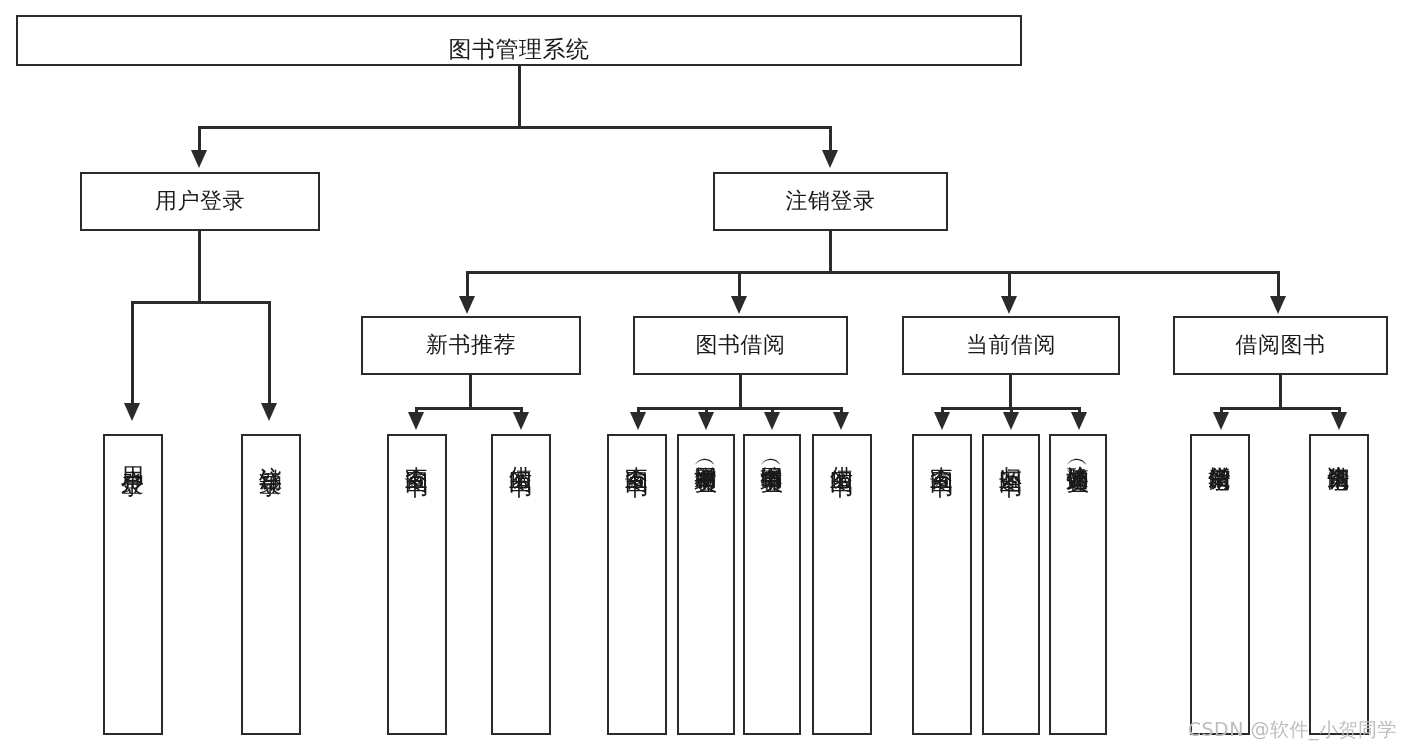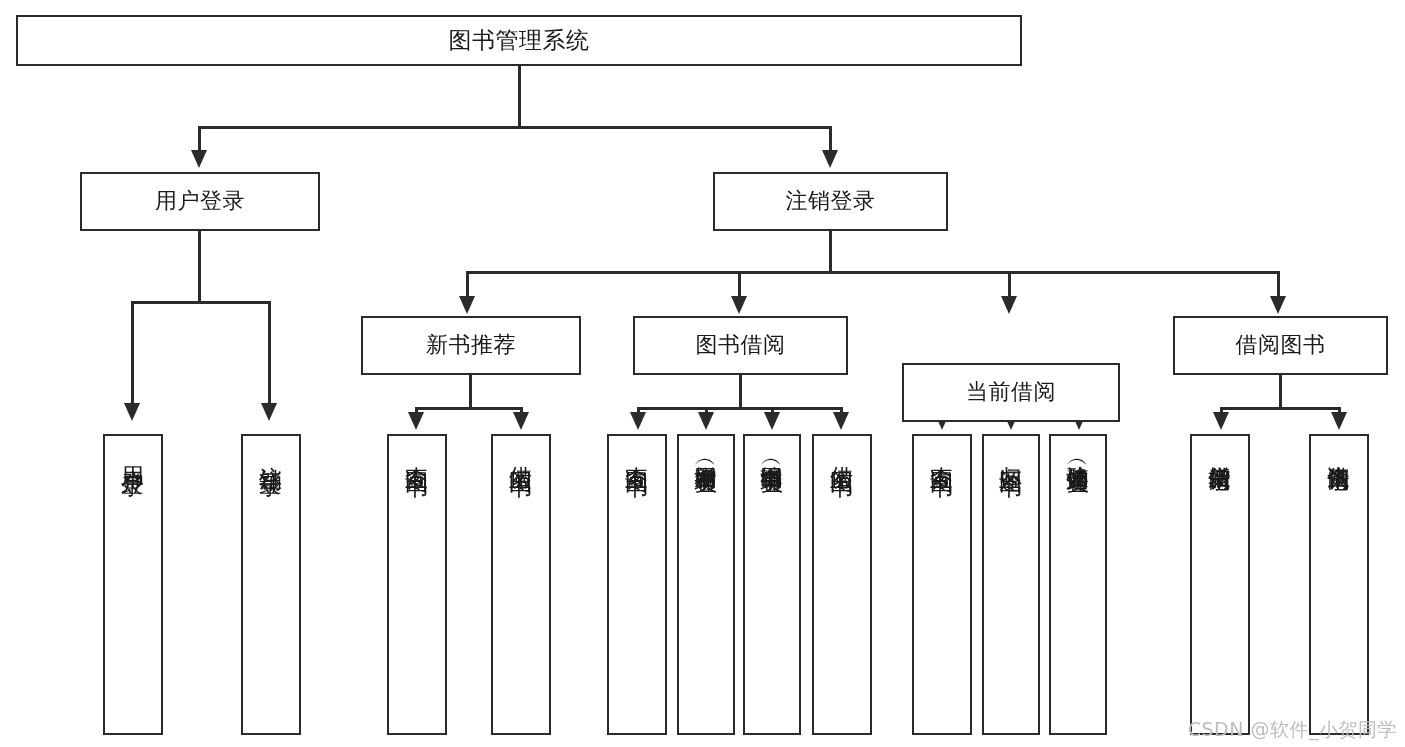--- a/index.html
+++ b/index.html
@@ -139,38 +139,38 @@
   <div class="ln v" style="left:1078px; top:407px; height:8px;"></div>
   <div class="arrow" style="left:1071px; top:412px;"></div>
 
   <div class="ln v" style="left:1279px; top:375px; height:34px;"></div>
   <div class="ln h" style="left:1220px; top:407px; width:120px;"></div>
   <div class="ln v" style="left:1220px; top:407px; height:8px;"></div>
   <div class="arrow" style="left:1213px; top:412px;"></div>
   <div class="ln v" style="left:1338px; top:407px; height:8px;"></div>
   <div class="arrow" style="left:1331px; top:412px;"></div>
 
-  <div class="node h root" style="left:16px; top:15px; width:1006px; height:51px;">
+  <div class="node h root" style="left:16px; top:15px; width:1006px; height:51px;align-items:flex-end;">
     <span class="lbl">图书管理系统</span>
   </div>
 
   <div class="node h" style="left:80px; top:172px; width:240px; height:59px;">
     <span class="lbl">用户登录</span>
   </div>
   <div class="node h" style="left:713px; top:172px; width:235px; height:59px;">
     <span class="lbl">注销登录</span>
   </div>
 
   <div class="node h" style="left:633px; top:316px; width:215px; height:59px;">
     <span class="lbl">图书借阅</span>
   </div>
   <div class="node h" style="left:361px; top:316px; width:220px; height:59px;">
     <span class="lbl">新书推荐</span>
   </div>
-  <div class="node h" style="left:902px; top:316px; width:218px; height:59px;margin-top:47px;">
+  <div class="node h" style="left:902px; top:316px; width:218px; height:59px;">
     <span class="lbl">当前借阅</span>
   </div>
   <div class="node h" style="left:1173px; top:316px; width:215px; height:59px;">
     <span class="lbl">借阅图书</span>
   </div>
 
   <div class="node v" style="left:103px; top:434px; width:60px; height:301px;">
     <span class="lbl">用户登录</span>
   </div>
   <div class="node v" style="left:241px; top:434px; width:60px; height:301px;">

